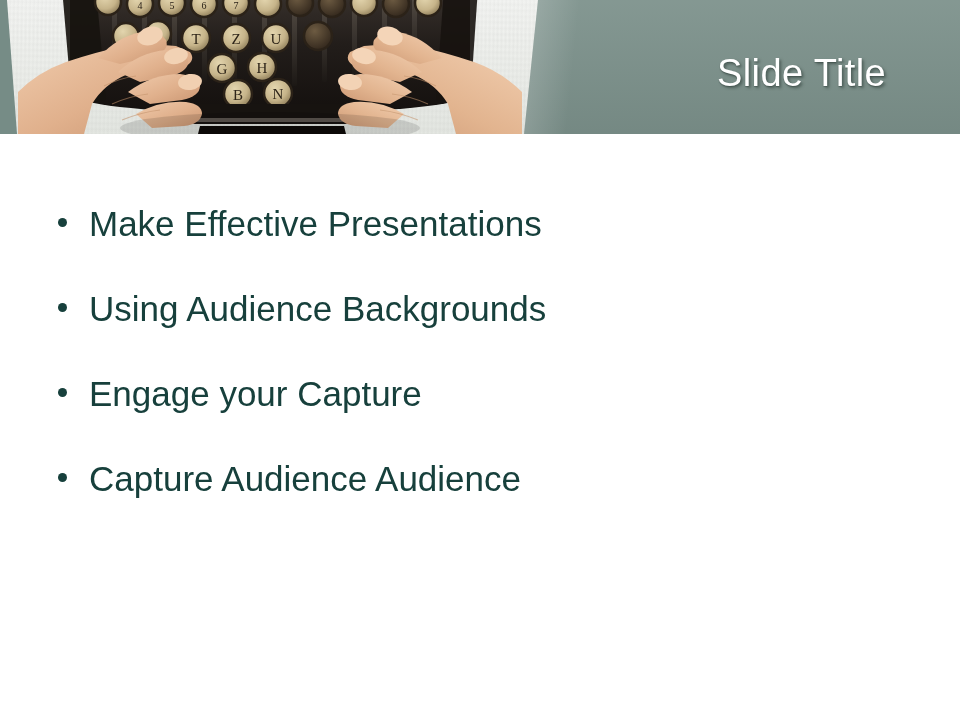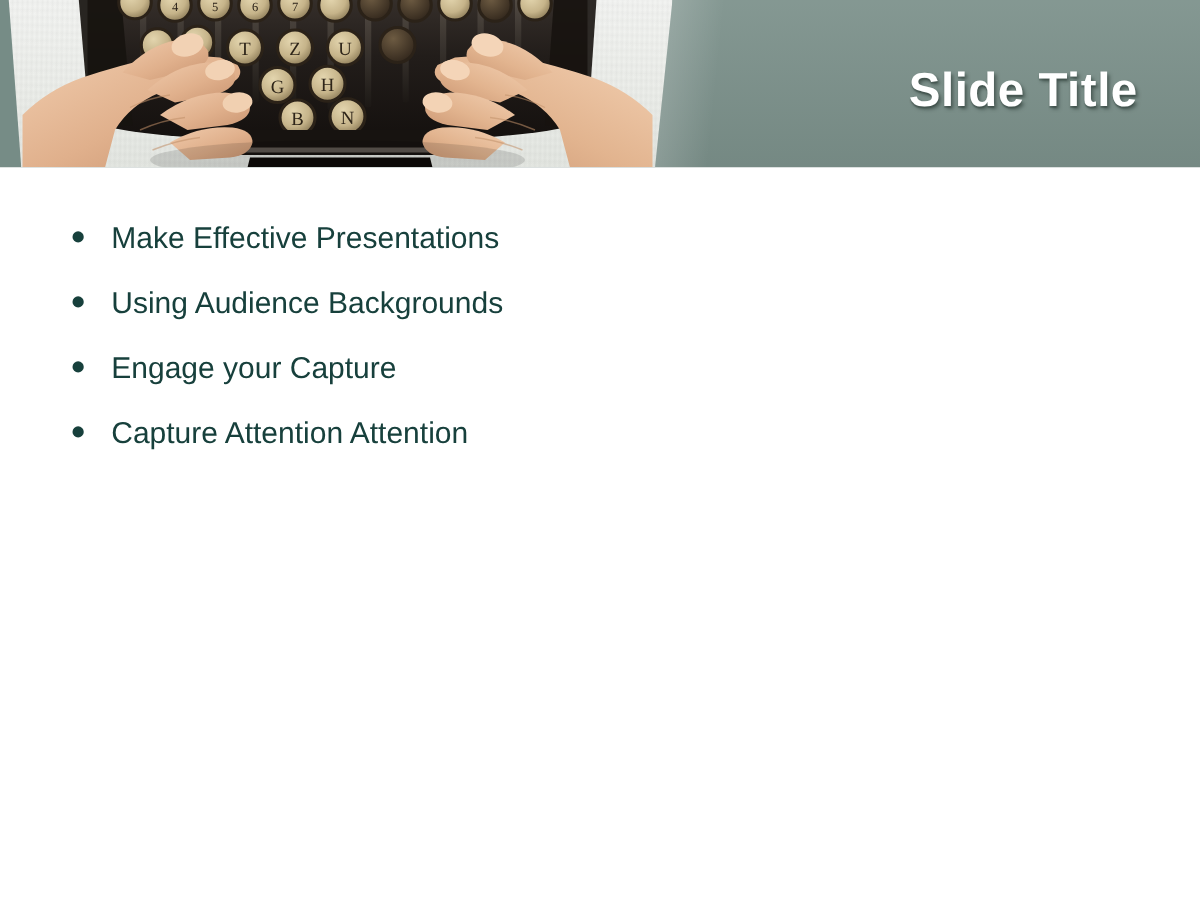--- a/index.html
+++ b/index.html
@@ -71,43 +71,43 @@
       repeating-linear-gradient(1deg, rgba(0,0,0,.020) 0px, rgba(0,0,0,0) 3px, rgba(0,0,0,.016) 6px),
       linear-gradient(to bottom, #f3f4f2 0%, #eceeea 55%, #e4e7e2 100%);
   }
   .photo svg { position:absolute; left:0; top:0; }
 
   
   .slide-title {
     position:absolute;
     left:717px; top:52px;
     font-size:38px;
-    font-weight:700;
+    font-weight:400;
     letter-spacing:.4px;
     color:#ffffff;
     white-space:nowrap;
     text-shadow:2px 2px 3px rgba(40,55,50,.55), 0 1px 1px rgba(30,45,40,.35);
-    margin-left:10px;
   }
 
   
   .bullet-list {
     position:absolute;
     left:56px; top:173px;
     width:620px;
     list-style:none;
   }
   .bullet-item {
     position:relative;
     height:52px;
     padding-left:33px;
     color:#17403c;
-    font-size:24px;
+    font-size:35px;
     line-height:36px;
     white-space:nowrap;
+    margin-top:33px;
   }
   .bullet-marker {
     position:absolute;
     left:2px; top:12px;
     width:9px; height:9px;
     border-radius:50%;
     background:#17403c;
   }
 </style>
 </head>
@@ -272,17 +272,17 @@
     <li class="bullet-item">
       <span class="bullet-marker"></span>
       <span>Using Audience Backgrounds</span>
     </li>
     <li class="bullet-item">
       <span class="bullet-marker"></span>
       <span>Engage your Capture</span>
     </li>
     <li class="bullet-item">
       <span class="bullet-marker"></span>
-      <span>Capture Attention Attention</span>
+      <span>Capture Audience Audience</span>
     </li>
   </ul>
 
 </div>
 
 </body></html>

